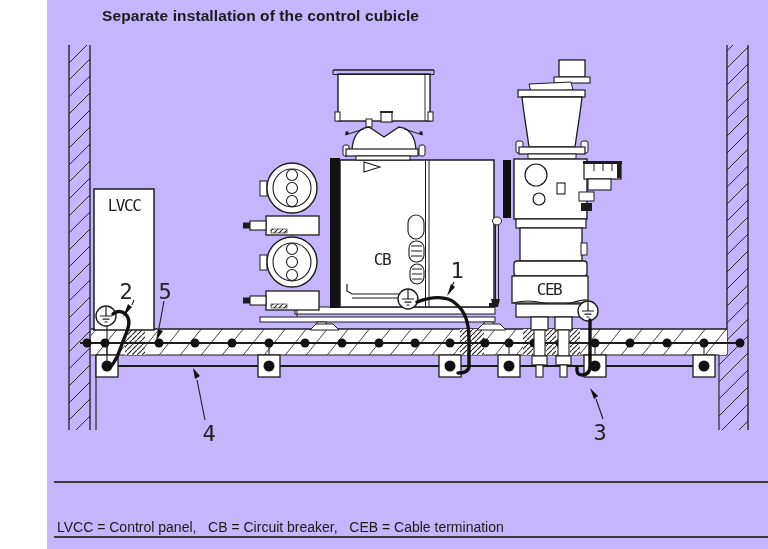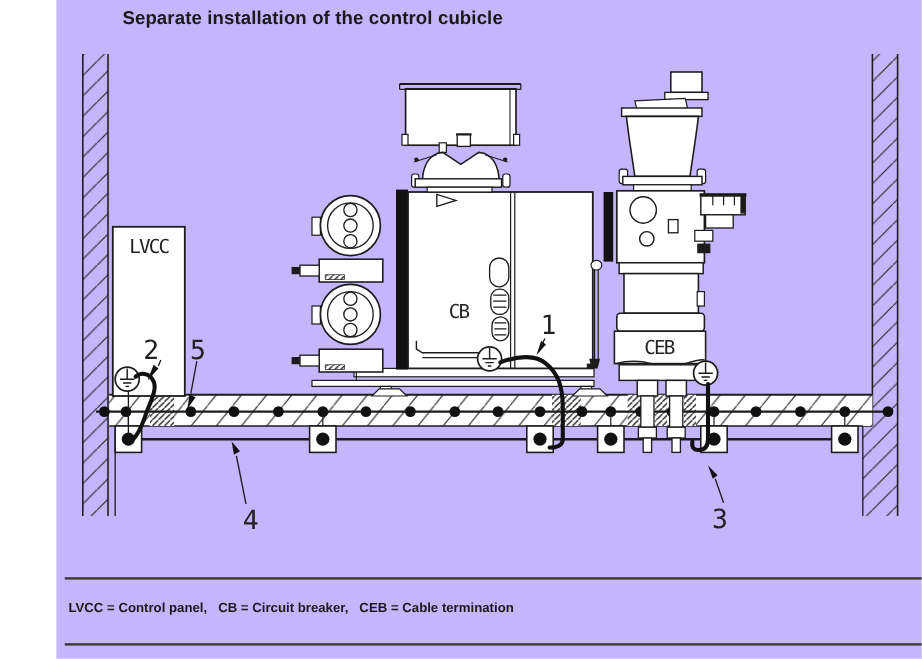--- a/index.html
+++ b/index.html
@@ -3,21 +3,21 @@
 <meta charset="utf-8">
 <style>
   html,body{margin:0;padding:0;background:#ffffff;}
   .page{position:relative;width:768px;height:549px;background:#c4b5fd;overflow:hidden;
         font-family:"Liberation Sans", sans-serif;color:#1c1c1c;margin-left:47px;}
   .title{position:absolute;left:55px;top:7px;font-size:15.5px;font-weight:bold;
          letter-spacing:0.1px;color:#1a1a1a;}
   .rule{position:absolute;left:7px;width:745px;height:2px;background:#3a3a3a;}
   .rule-top{top:481px;}
   .rule-bottom{top:536px;}
-  .legend-text{position:absolute;left:10px;top:501px;font-size:11px;font-weight:bold;
+  .legend-text{position:absolute;left:10px;top:519px;font-size:14px;font-weight:normal;
                color:#1a1a1a;white-space:pre;}
   svg{position:absolute;left:0;top:0;}
   .ln{stroke:#1c1c1c;fill:none;}
   .tlabel{font-family:"DejaVu Sans Mono", monospace;font-size:16px;letter-spacing:-1.5px;
           fill:#222;text-anchor:middle;}
   .tnum{font-family:"DejaVu Sans Mono", monospace;font-size:22px;fill:#222;text-anchor:middle;}
 </style>
 </head>
 <body>
 

